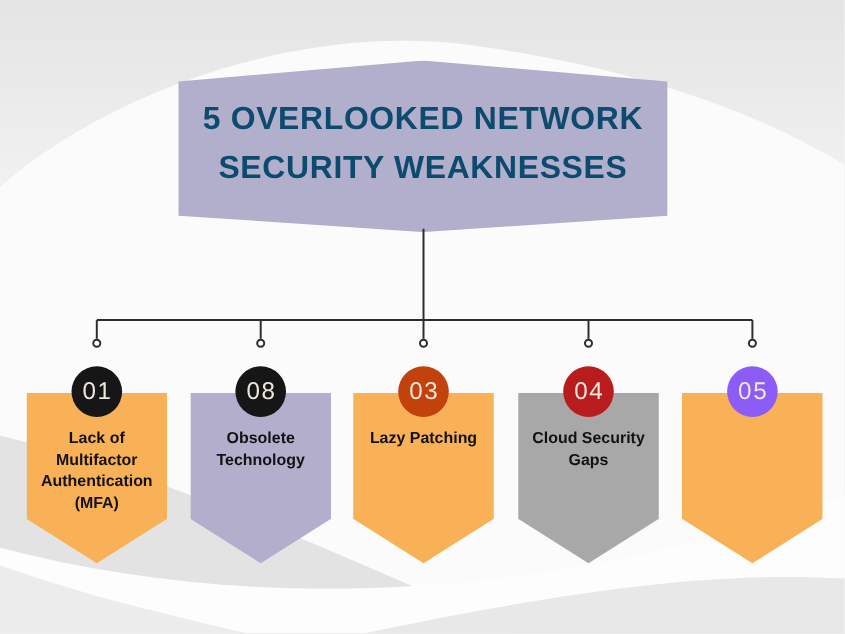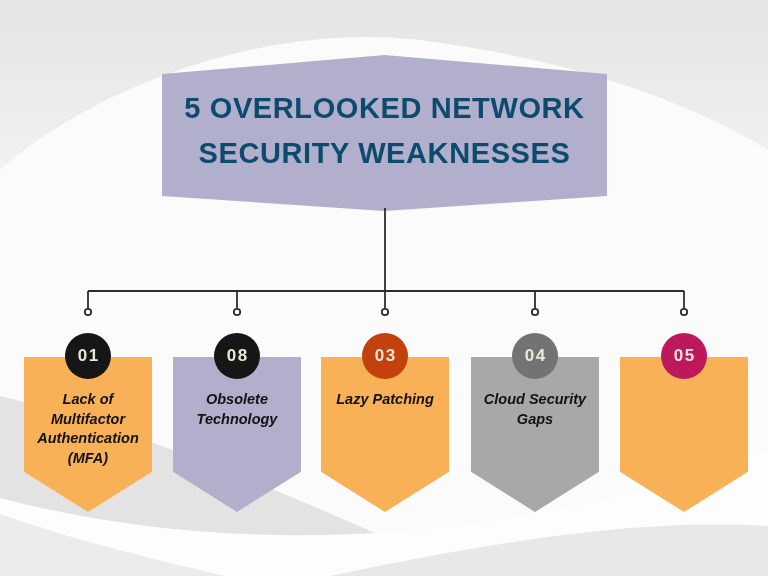--- a/index.html
+++ b/index.html
@@ -38,27 +38,27 @@
     clip-path:polygon(0 0,100% 0,100% 74%,50% 100%,0 74%);
     background:#ccc;z-index:1;
   }
   .numwrap{
     position:absolute;left:50%;top:0;transform:translateX(-50%);
     width:46px;height:46px;border-radius:50%;
     display:flex;align-items:center;justify-content:center;
     background:#161616;z-index:3;
   }
   .num{
-    font-size:17px;font-weight:bold;letter-spacing:1.5px;margin-right:-1.5px;
+    font-size:22px;font-weight:normal;letter-spacing:1.5px;margin-right:-1.5px;
     color:#EBE7DB;
   }
   .label{
     position:absolute;left:2px;right:2px;top:57px;z-index:2;
     text-align:center;white-space:pre-line;
-    font-size:14.5px;font-weight:bold;line-height:1.36;color:#121212;font-style:italic;
+    font-size:14.5px;font-weight:bold;line-height:1.36;color:#121212;
   }
 </style>
 </head>
 <body>
 
 <div class="canvas">
 
   <svg class="bg" viewBox="0 0 768 576" aria-hidden="true">
     <defs>
       <linearGradient id="gTop" x1="0" y1="0" x2="0" y2="1">
@@ -118,28 +118,28 @@
 
   <div class="item p3">
     <div class="numwrap" style="background: #c2410c;">
       <span class="num">03</span>
     </div>
     <div class="badge" style="background: rgb(248, 177, 86);"></div>
     <div class="label">Lazy Patching</div>
   </div>
 
   <div class="item p4">
-    <div class="numwrap" style="background: #737373;">
+    <div class="numwrap" style="background: #b91c1c;">
       <span class="num">04</span>
     </div>
     <div class="badge" style="background: rgb(169, 168, 168);"></div>
     <div class="label">Cloud Security
 Gaps</div>
   </div>
 
   <div class="item p5">
-    <div class="numwrap" style="background: #be185d; align-items: center;">
+    <div class="numwrap" style="background: #8b5cf6; align-items: center;">
       <span class="num">05</span>
     </div>
     <div class="badge" style="background: rgb(248, 177, 86);"></div>
   </div>
 
 </div>
 
 </body></html>

